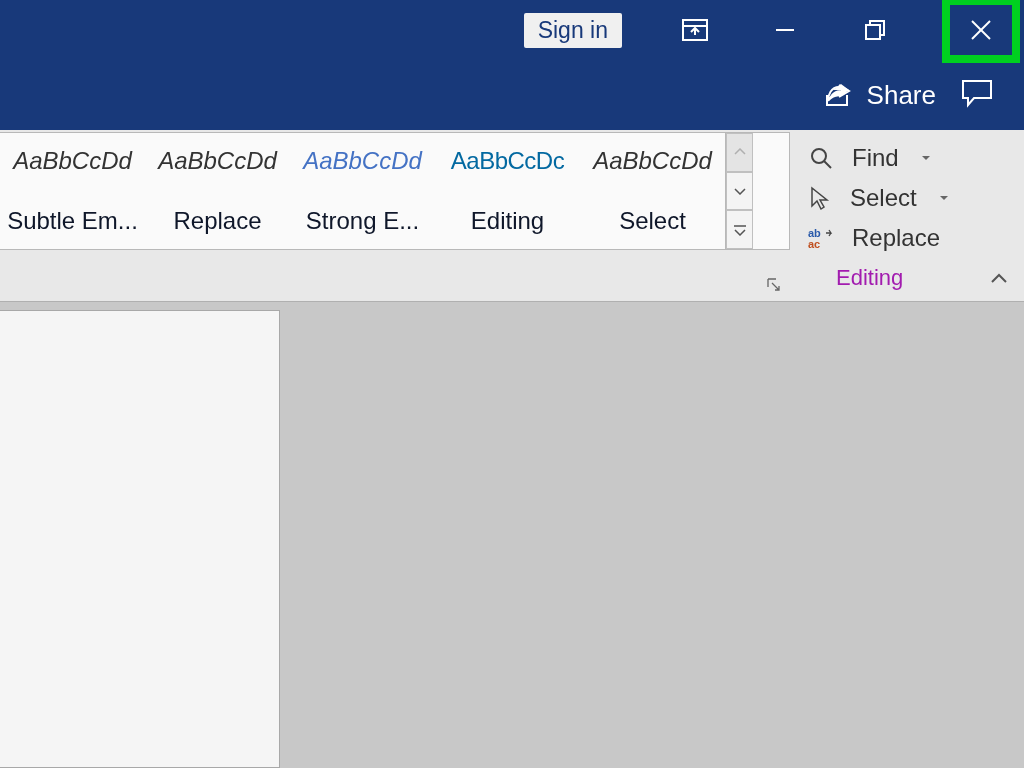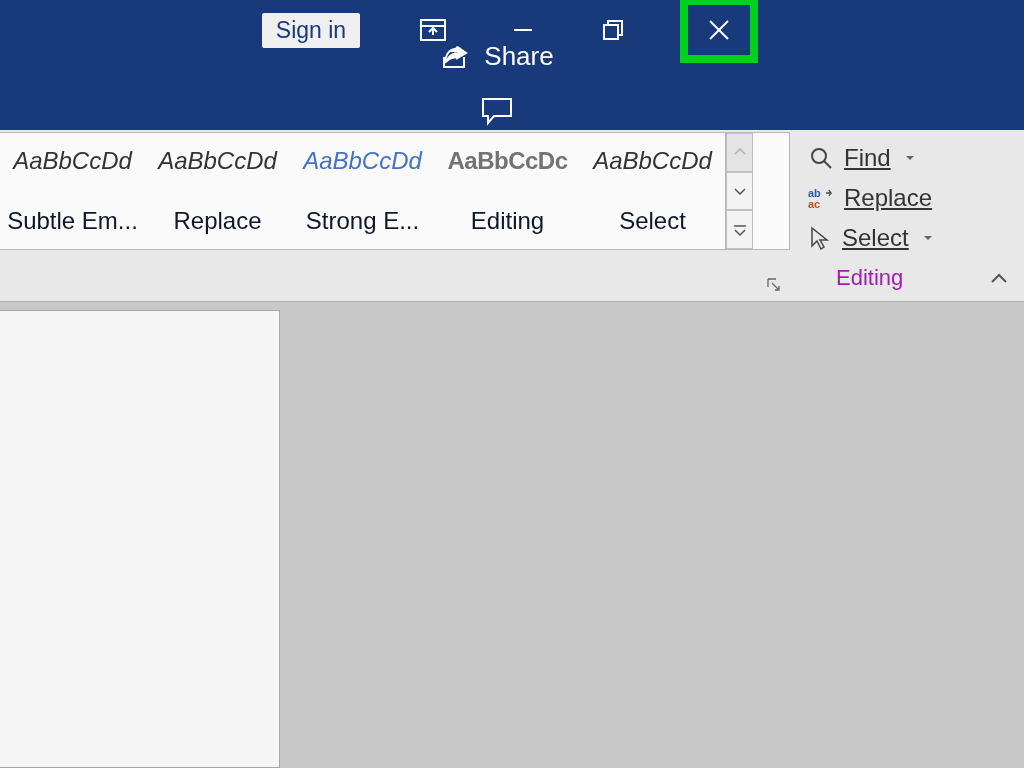--- a/index.html
+++ b/index.html
@@ -15,21 +15,21 @@
       background: #c8c8c8;
     }
     .titlebar {
       background: #18397a;
       height: 130px;
       position: relative;
       color: white;
     }
     .titlebar-row1 {
       display: flex;
-      justify-content: center;
+      justify-content: flex-end;
       align-items: center;
       height: 60px;
       padding-right: 0;
     }
     .sign-in-btn {
       background: #f0f0f0;
       color: #18397a;
       border: none;
       padding: 4px 14px;
       font-size: 23px;
@@ -60,21 +60,20 @@
       margin-right: 4px;
       margin-left: 10px;
     }
     .titlebar-row2 {
       display: flex;
       justify-content: flex-end;
       align-items: center;
       height: 70px;
       padding-right: 30px;
       gap: 24px;
-      flex-direction: column;
     }
     .share-area {
       display: flex;
       align-items: center;
       gap: 12px;
       cursor: pointer;
     }
     .share-text {
       font-size: 26px;
       color: white;
@@ -115,21 +114,21 @@
       font-size: 24px;
       font-style: italic;
     }
     .style-label {
       font-size: 24px;
       color: #0f172a;
     }
     .preview-subtle { color: #333; }
     .preview-emphasis { color: #333; }
     .preview-intense { color: #4472c4; }
-    .preview-strong { font-weight: bold; font-style: normal; color: #737373; letter-spacing: -0.5px; }
+    .preview-strong { font-weight: normal; font-style: normal; color: #0369a1; letter-spacing: -0.5px; }
     .preview-quote { color: #333; }
     .styles-scroll {
       width: 28px;
       display: flex;
       flex-direction: column;
       background: #e4e4e4;
       border-left: 1px solid #b8b8b8;
     }
     .scroll-btn {
       flex: 1;
@@ -154,26 +153,25 @@
     .editing-pane {
       width: 234px;
       display: flex;
       flex-direction: column;
       padding: 8px 14px 4px 18px;
       background: #e8e8e8;
     }
     .editing-item {
       display: flex;
       align-items: center;
-      gap: 10px;
+      gap: 18px;
       padding: 6px 0;
       cursor: pointer;
       font-size: 24px;
       color: #333;
-      text-decoration: underline;
     }
     .editing-item .drop {
       margin-left: 4px;
     }
     .editing-footer {
       margin-top: auto;
       display: flex;
       align-items: center;
       justify-content: space-between;
       font-size: 22px;
@@ -306,35 +304,35 @@
       <svg width="26" height="26" viewBox="0 0 26 26">
           <circle cx="11" cy="11" r="7" stroke="#444" fill="none" stroke-width="2"></circle>
           <line x1="16" y1="16" x2="23" y2="23" stroke="#444" stroke-width="2"></line>
         </svg>
       <span>Find</span>
       <svg class="drop" width="10" height="8" viewBox="0 0 10 8">
           <path d="M1 2 L5 6 L9 2" fill="#666"></path>
         </svg>
     </div>
     <div class="editing-item">
+      <svg width="24" height="26" viewBox="0 0 24 26">
+          <path d="M4 3 L4 21 L9 16 L13 24 L16 22 L12 15 L19 15 Z" stroke="#444" fill="none" stroke-width="1.5"></path>
+        </svg>
+      <span>Select</span>
+      <svg class="drop" width="10" height="8" viewBox="0 0 10 8">
+          <path d="M1 2 L5 6 L9 2" fill="#666"></path>
+        </svg>
+    </div>
+    <div class="editing-item">
       <svg width="26" height="22" viewBox="0 0 26 22">
         <text x="0" y="10" font-size="11" fill="#2a5aaa" font-weight="bold">ab</text>
         <text x="0" y="21" font-size="11" fill="#c05020" font-weight="bold">ac</text>
         <path d="M18 6 L23 6 L21 3 M23 6 L21 9" stroke="#444" fill="none" stroke-width="1.3"></path>
       </svg>
       <span>Replace</span>
-    </div>
-    <div class="editing-item">
-      <svg width="24" height="26" viewBox="0 0 24 26">
-          <path d="M4 3 L4 21 L9 16 L13 24 L16 22 L12 15 L19 15 Z" stroke="#444" fill="none" stroke-width="1.5"></path>
-        </svg>
-      <span>Select</span>
-      <svg class="drop" width="10" height="8" viewBox="0 0 10 8">
-          <path d="M1 2 L5 6 L9 2" fill="#666"></path>
-        </svg>
     </div>
     <div class="editing-footer">
       <span>Editing</span>
       <span class="collapse-arrow">
         <svg width="18" height="12" viewBox="0 0 18 12">
             <path d="M2 9 L9 2 L16 9" stroke="#555" fill="none" stroke-width="2"></path>
           </svg>
       </span>
     </div>
   </div>

